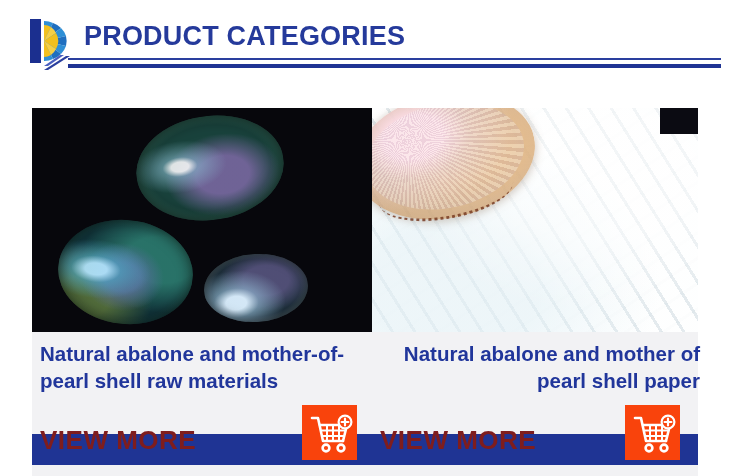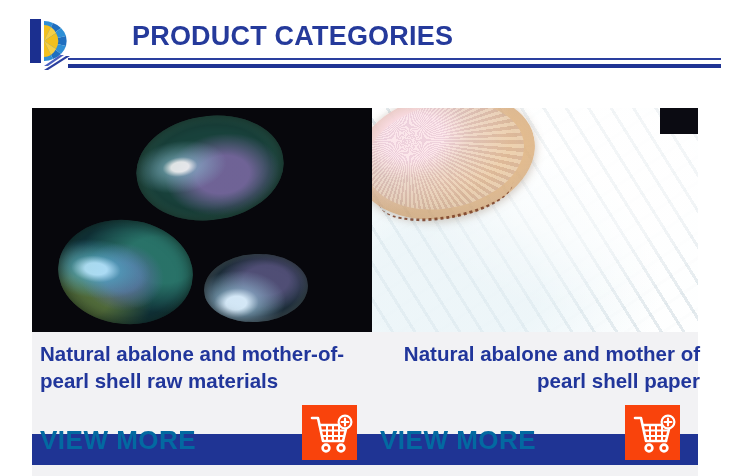--- a/index.html
+++ b/index.html
@@ -48,21 +48,20 @@
   .title {
     position: absolute;
     left: 84px;
     top: 19px;
     font-size: 27px;
     font-weight: bold;
     letter-spacing: 0.2px;
     color: #253a9b;
     line-height: 34px;
     white-space: nowrap;
-    margin-left: 48px;
   }
   .rule-thin {
     position: absolute;
     left: 68px;
     top: 58px;
     width: 653px;
     height: 2px;
     background: #2a3f9e;
   }
   .rule-thick {
@@ -135,21 +134,21 @@
     width: 100%;
     height: 31px;
     background: #1f3494;
   }
   .viewmore-text {
     position: absolute;
     left: 8px;
     bottom: 28px;
     font-size: 26px;
     font-weight: bold;
-    color: #0369a1;
+    color: #7f1d1d;
     letter-spacing: 0.5px;
     line-height: 30px;
   }
   .cart-box {
     position: absolute;
     right: 18px;
     bottom: 23px;
     width: 55px;
     height: 55px;
     background: #f9430c;

